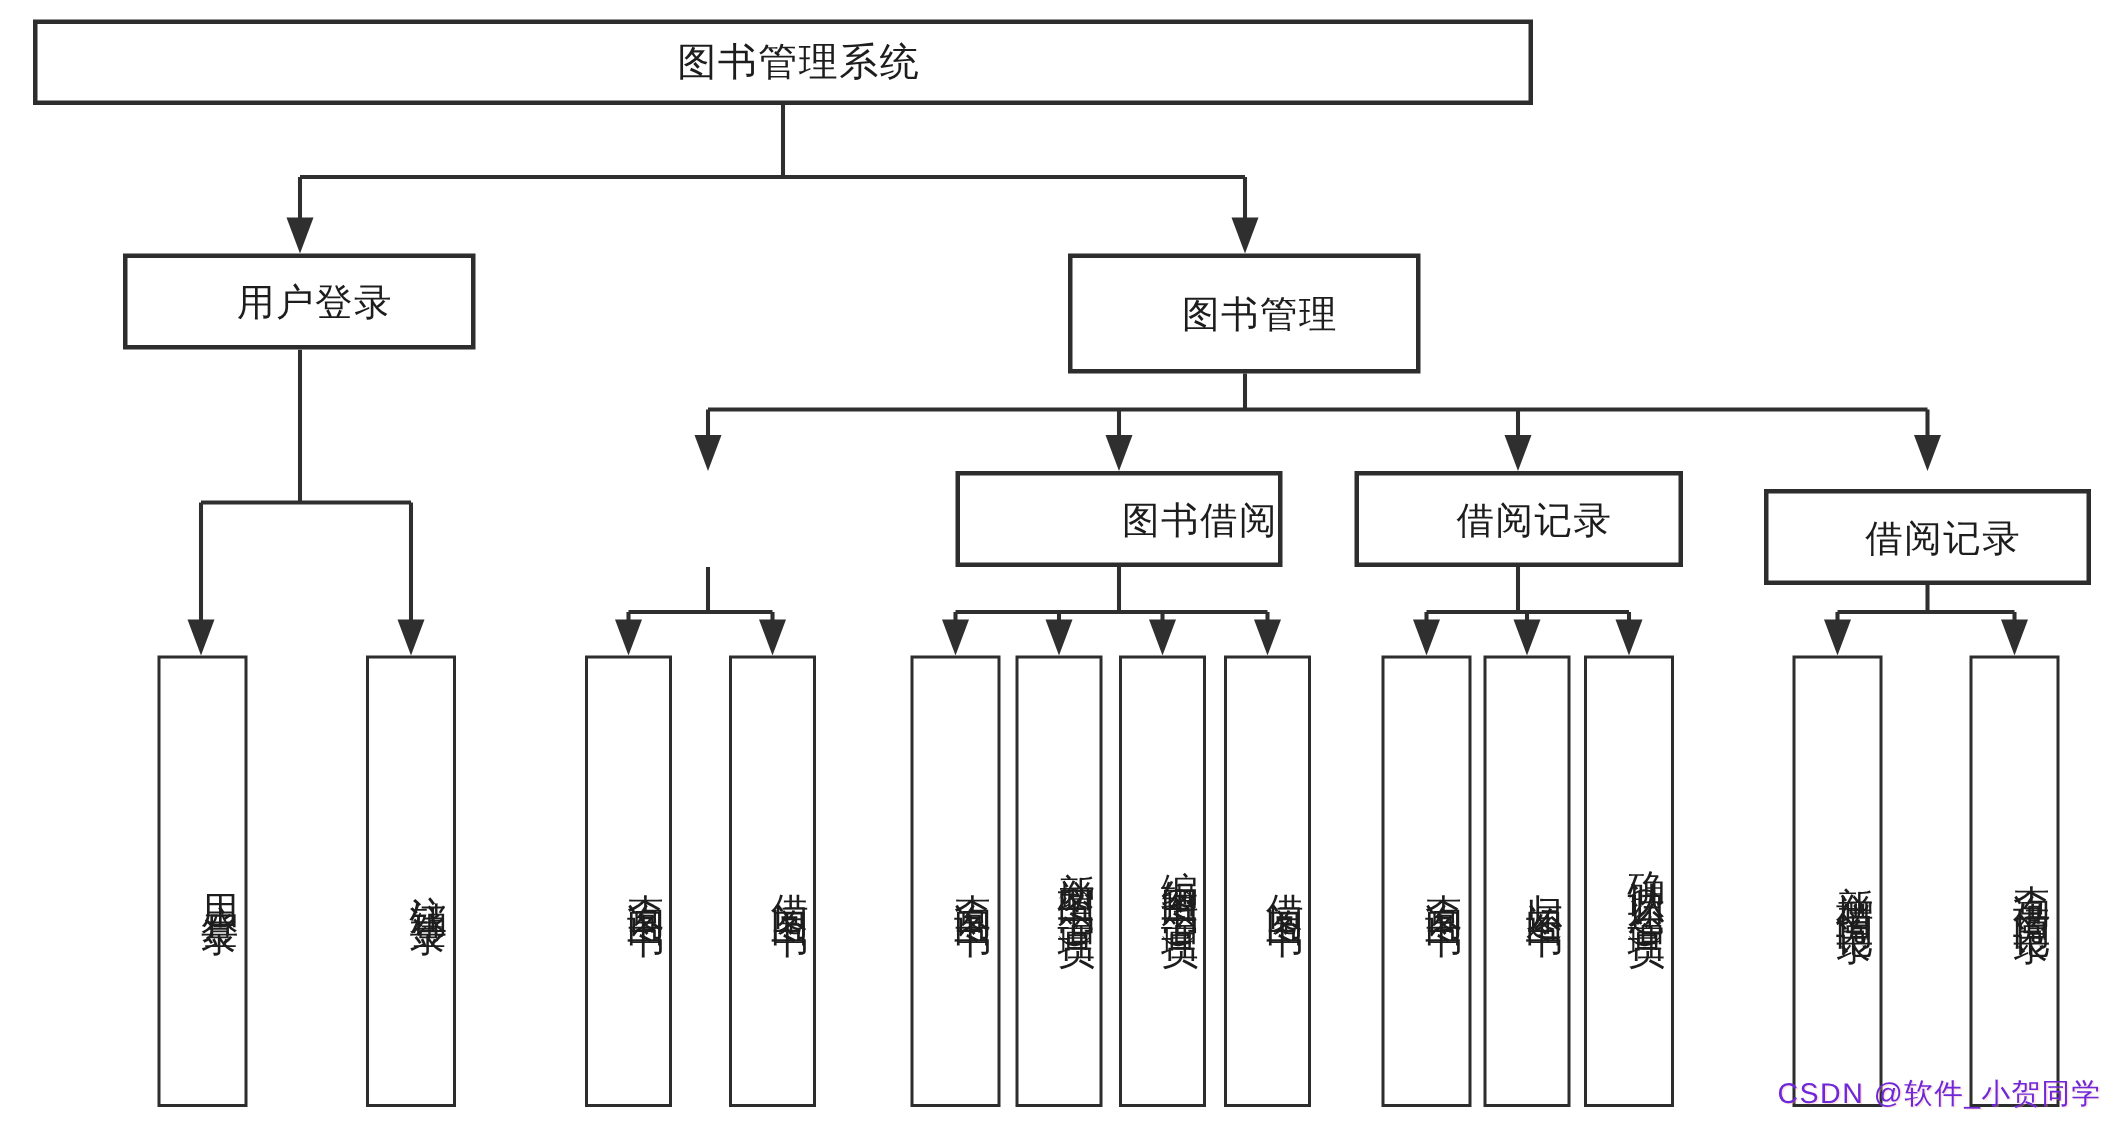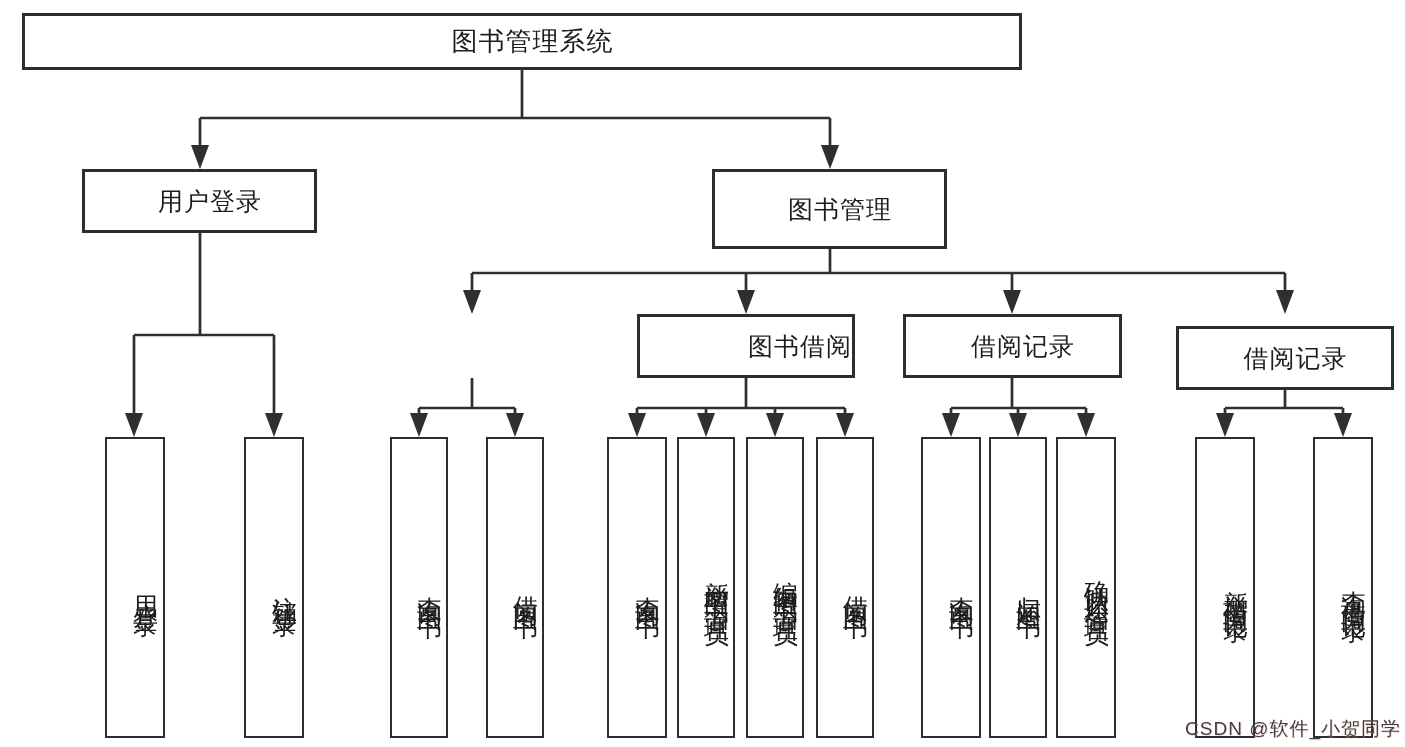--- a/index.html
+++ b/index.html
@@ -34,21 +34,21 @@
     letter-spacing:6px;
     line-height:1;
     color:#1d1d1d;
     white-space:nowrap;
   }
   .watermark{
     position:absolute;
     right:4px;
     bottom:5px;
     font-size:19px;
-    color:#404040;
+    color:#6d28d9;
     letter-spacing:1px;
     text-shadow:1px 1px 0 rgba(255,160,160,0.35);
     z-index:5;
     white-space:nowrap;
   }
   svg path{stroke:#2f2f2f;stroke-width:2.7;fill:none;}
   svg polygon{fill:#2f2f2f;stroke:none;}
 </style>
 </head>
 <body>

